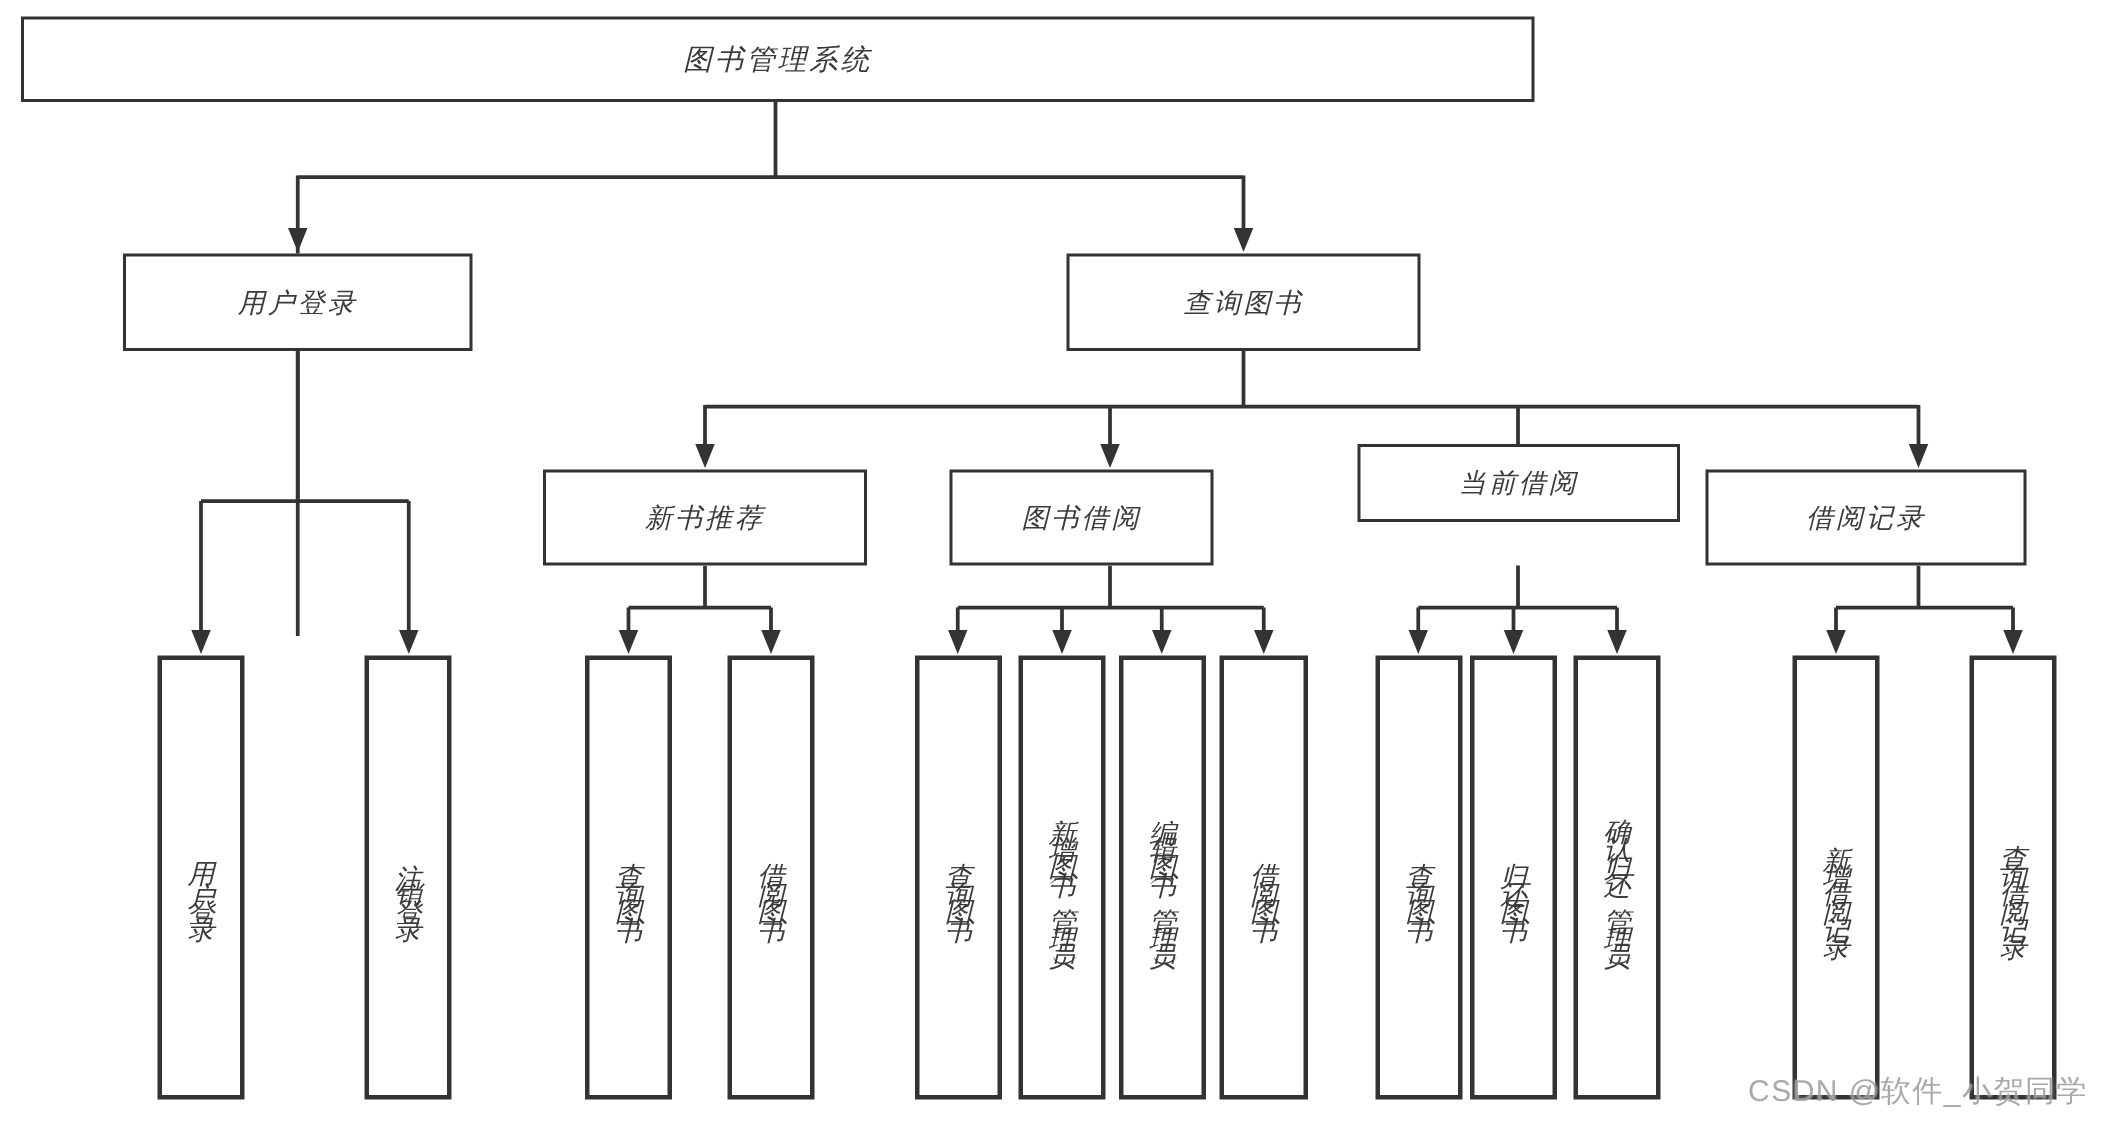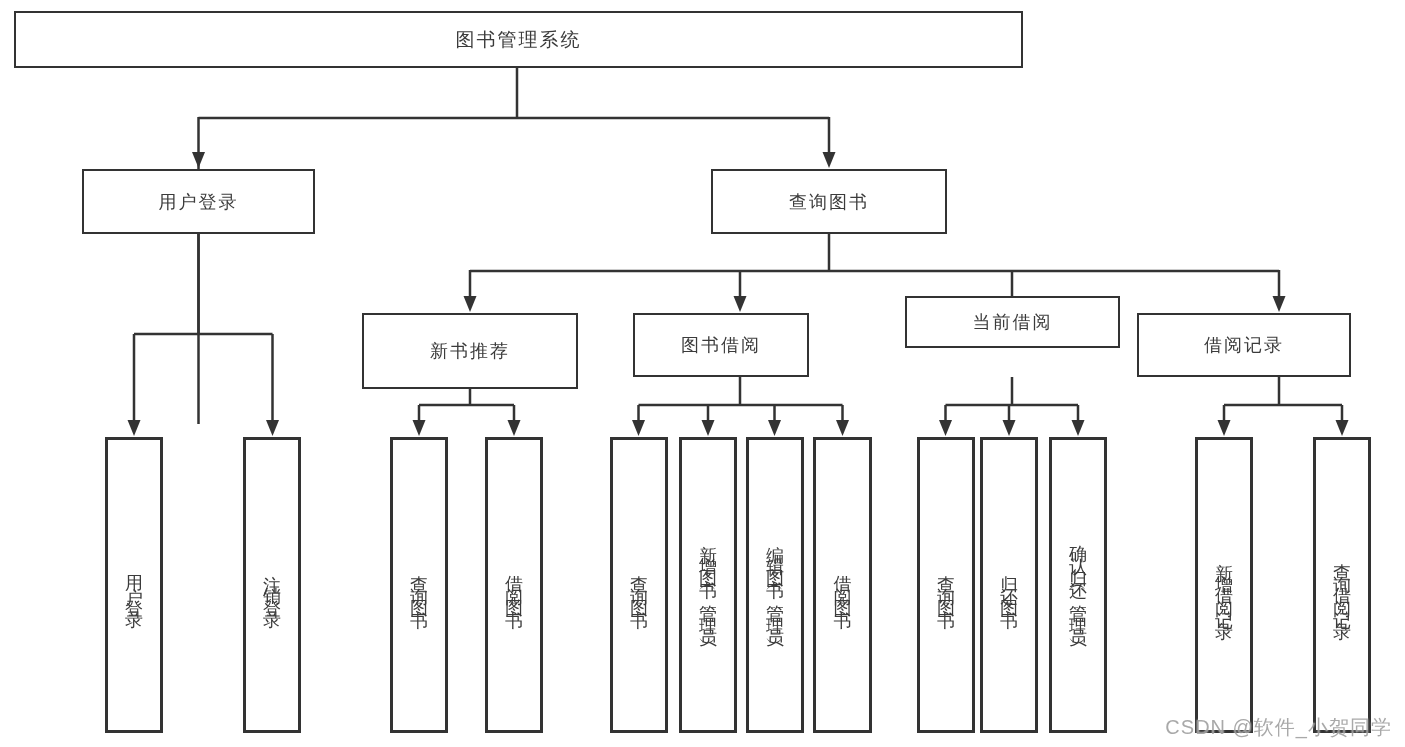--- a/index.html
+++ b/index.html
@@ -15,20 +15,21 @@
   .node{
     position:absolute;
     box-sizing:border-box;
     background:#ffffff;
     border:2.5px solid #333333;
     display:flex;
     align-items:center;
     justify-content:center;
     z-index:1;
     white-space:nowrap;
+    font-style:italic;
   }
   .hnode{font-size:18px;letter-spacing:2px;}
   .root{font-size:19px;letter-spacing:2px;}
   .leaf{
     top:437px;
     width:58px;
     height:296px;
     border-width:3px;
     writing-mode:vertical-rl;
     text-orientation:mixed;
@@ -98,21 +99,21 @@
       <polygon points="1224,436 1217.5,420 1230.5,420"></polygon>
       <polygon points="1342,436 1335.5,420 1348.5,420"></polygon>
     </g>
   </svg>
 
   <div class="node hnode root" style="left:14px;top:11px;width:1009px;height:57px;border-width:2.5px;">图书管理系统</div>
 
   <div class="node hnode" style="left:82px;top:169px;width:233px;height:65px;">用户登录</div>
   <div class="node hnode" style="left:711px;top:169px;width:236px;height:65px;">查询图书</div>
 
-  <div class="node hnode" style="left:362px;top:313px;width:216px;height:76px;">新书推荐</div>
+  <div class="node hnode" style="left:362px;top:313px;width:216px;height:64px;">新书推荐</div>
   <div class="node hnode" style="left:633px;top:313px;width:176px;height:64px;">图书借阅</div>
   <div class="node hnode" style="left:905px;top:296px;width:215px;height:52px;">当前借阅</div>
   <div class="node hnode" style="left:1137px;top:313px;width:214px;height:64px;">借阅记录</div>
 
   <div class="node leaf" style="left:105px;">用户登录</div>
   <div class="node leaf" style="left:243px;">注销登录</div>
 
   <div class="node leaf" style="left:390px;">查询图书</div>
   <div class="node leaf" style="left:485px;">借阅图书</div>
 

